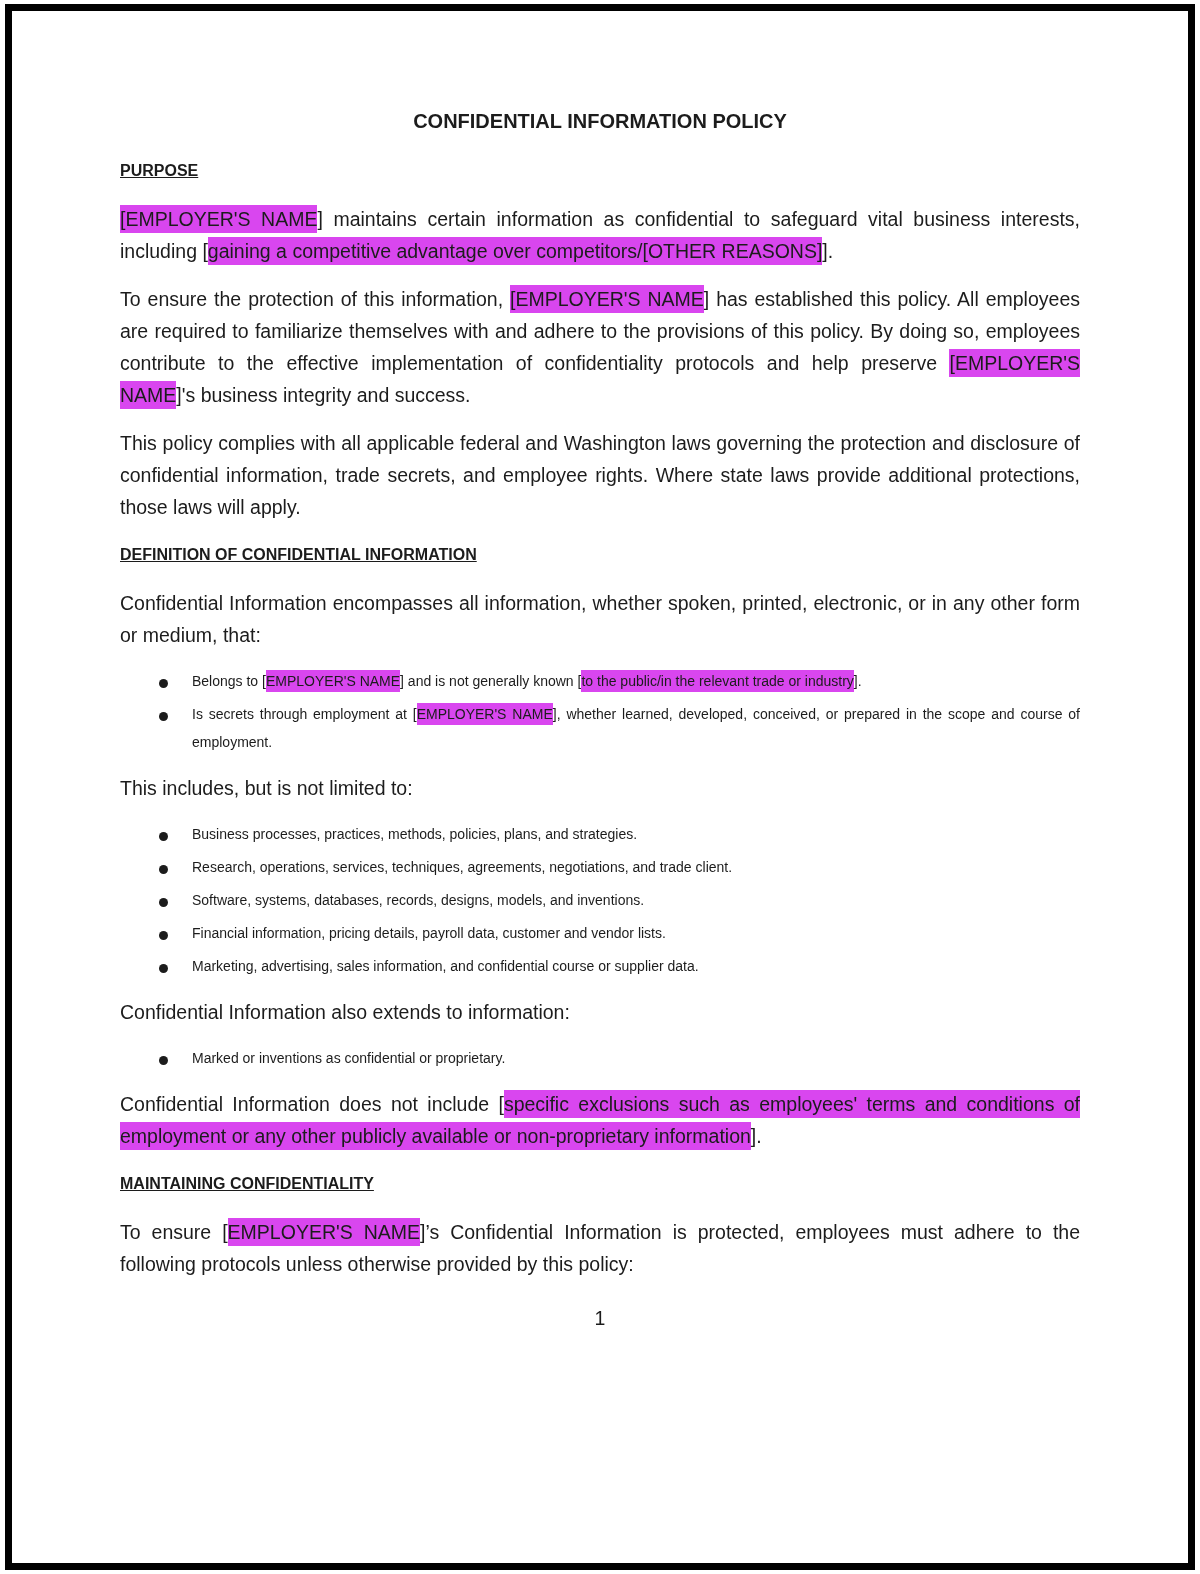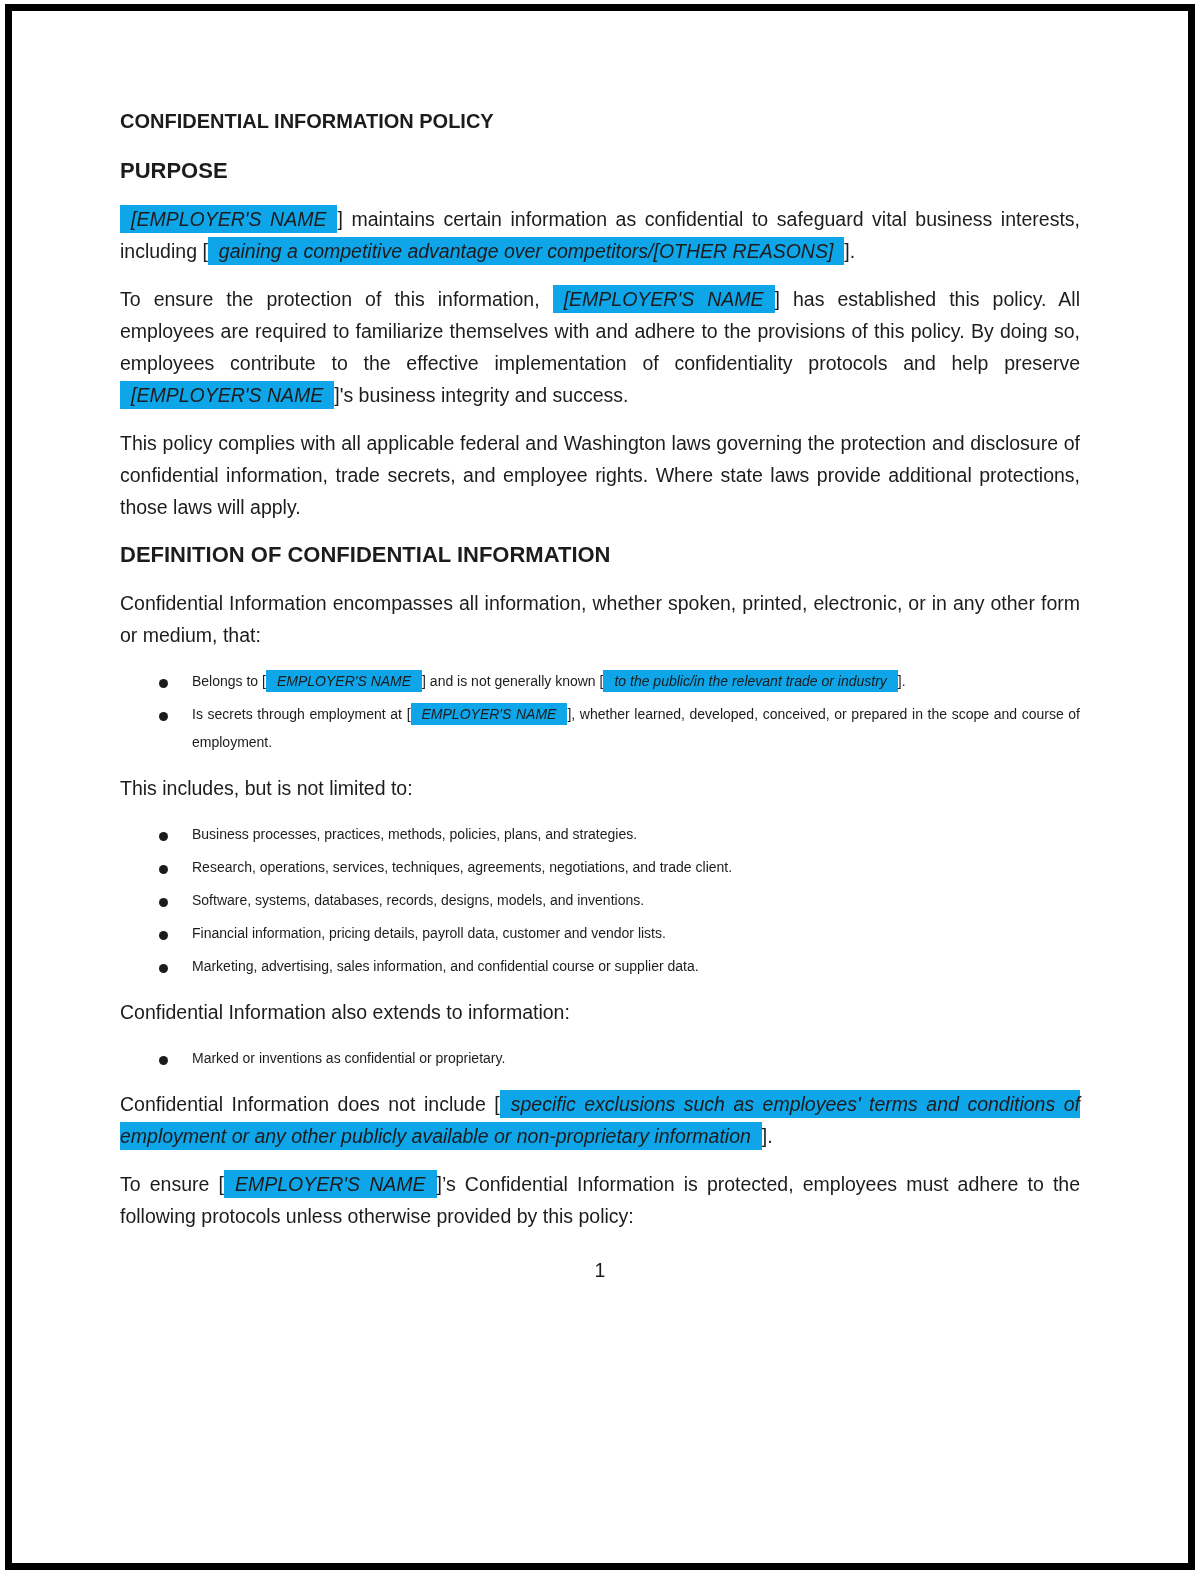--- a/index.html
+++ b/index.html
@@ -24,31 +24,32 @@
     border: 7px solid #000000;
     pointer-events: none;
   }
   .content {
     position: absolute;
     left: 120px;
     top: 105px;
     width: 960px;
   }
   .doc-title {
-    text-align: left;
+    text-align: center;
     font-weight: bold;
     font-size: 20px;
     line-height: 32px;
     margin: 0 0 18px 0;
   }
   .heading {
     font-weight: bold;
-    font-size: 22px;
+    font-size: 16px;
     line-height: 32px;
     margin: 0 0 16px 0;
+    text-decoration: underline;
   }
   .para {
     font-size: 19.5px;
     line-height: 32px;
     margin: 0 0 16px 0;
     text-align: justify;
   }
   ul.bullets {
     list-style: none;
     margin: 0 0 16px 0;
@@ -65,24 +66,23 @@
     content: "";
     position: absolute;
     left: -33px;
     top: 12px;
     width: 9px;
     height: 9px;
     border-radius: 50%;
     background: #1c1c1c;
   }
   mark.hl {
-    background: #0ea5e9;
+    background: #d946ef;
     color: inherit;
-    padding: 3px 11px;
-    font-style: italic;
+    padding: 3px 0;
   }
   .page-number {
     margin-top: 22px;
     text-align: center;
     font-size: 19.5px;
     line-height: 32px;
   }
 </style>
 </head>
 <body>
@@ -109,17 +109,18 @@
         <li><span>Research, operations, services, techniques, agreements, negotiations, and trade client.</span></li>
         <li><span>Software, systems, databases, records, designs, models, and inventions.</span></li>
         <li><span>Financial information, pricing details, payroll data, customer and vendor lists.</span></li>
         <li><span>Marketing, advertising, sales information, and confidential course or supplier data.</span></li>
       </ul>
       <p class="para"><span>Confidential Information also extends to information:</span></p>
       <ul class="bullets">
         <li><span>Marked or inventions as confidential or proprietary.</span></li>
       </ul>
       <p class="para"><span>Confidential Information does not include [</span><mark class="hl">specific exclusions such as employees' terms and conditions of employment or any other publicly available or non-proprietary information</mark><span>].</span></p>
+      <div class="heading">MAINTAINING CONFIDENTIALITY</div>
       <p class="para"><span>To ensure [</span><mark class="hl">EMPLOYER'S NAME</mark><span>]’s Confidential Information is protected, employees must adhere to the following protocols unless otherwise provided by this policy:</span></p>
     </div>
 
   <div class="page-number">1</div>
 </div>
 
 </body></html>

